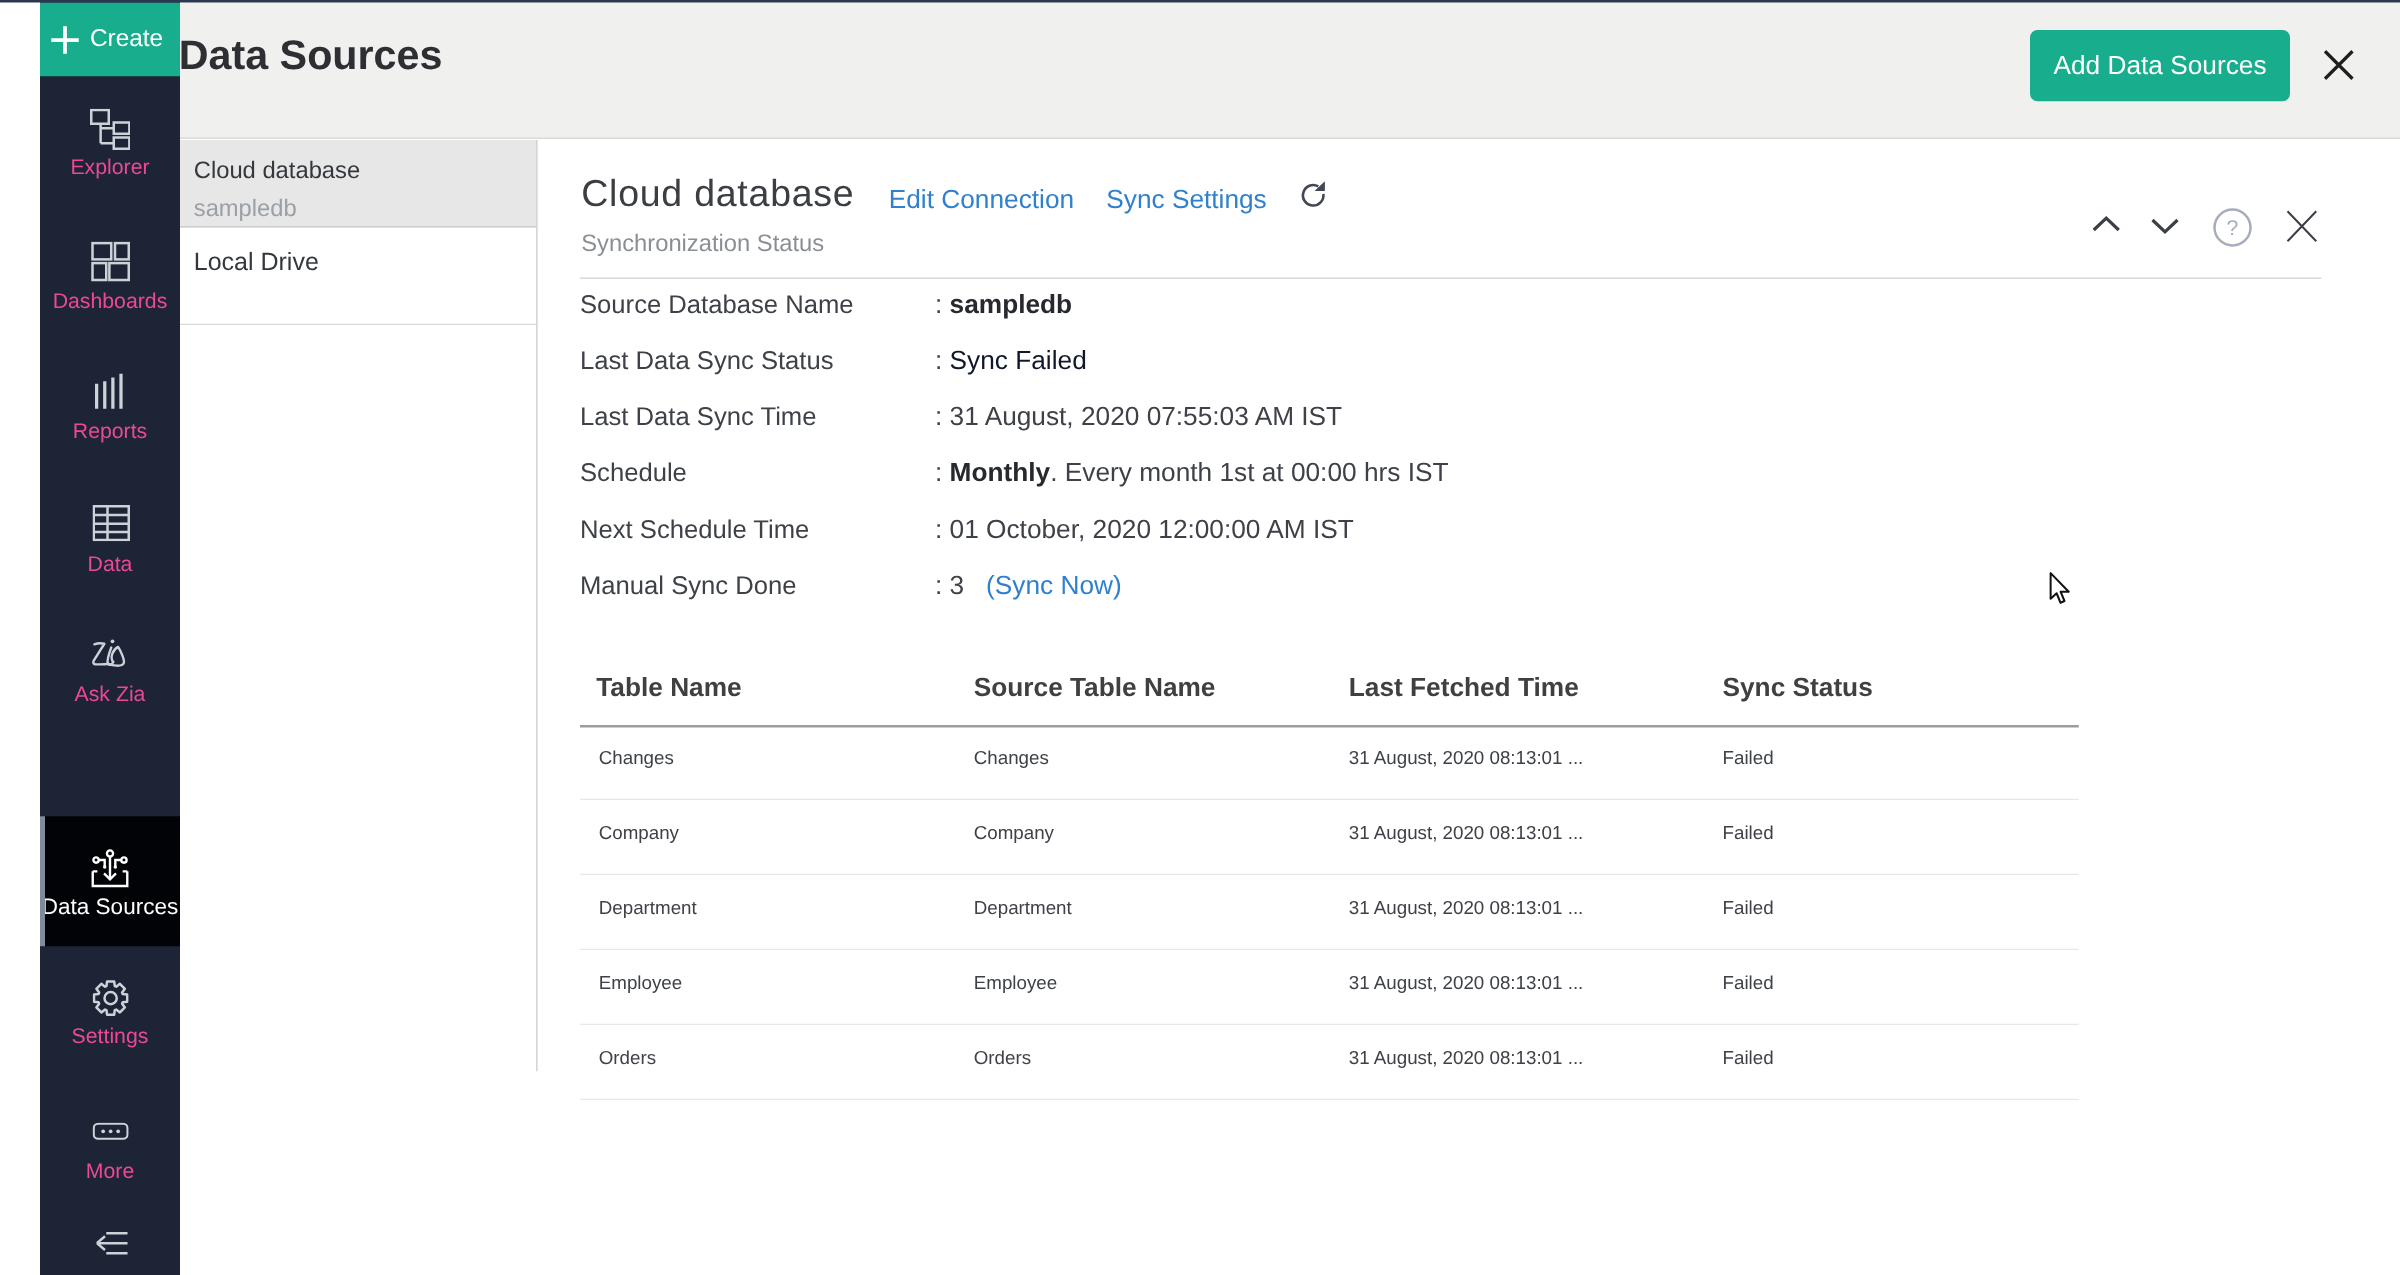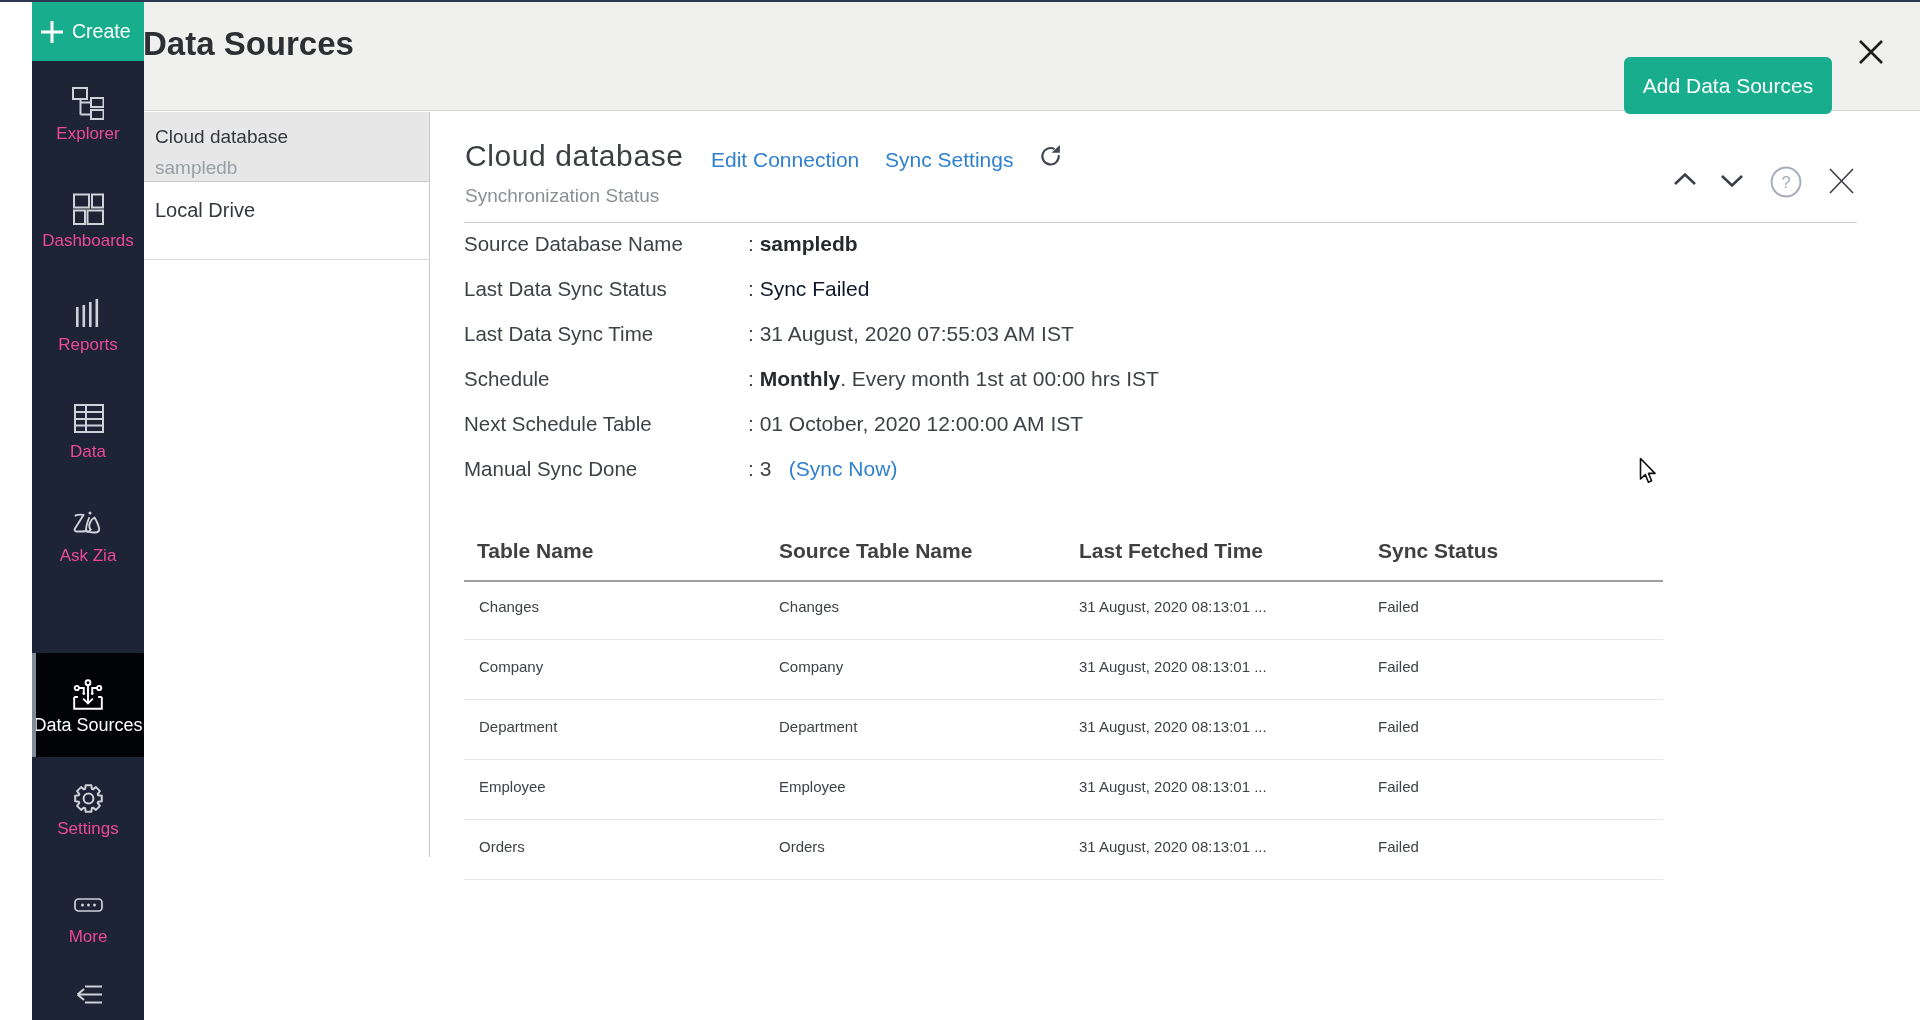--- a/index.html
+++ b/index.html
@@ -18,21 +18,21 @@
   .navicon { position:absolute; }
   #ds-active { position:absolute; left:0; top:653px; width:112px; height:104px; background:#010307; }
   #ds-active .navlabel { color:#fff; font-size:18px; top:62px; }
   #scrollthumb { position:absolute; left:0; top:653px; width:4px; height:104px; background:#7f8b99; }
   
   #header { left:112px; top:2px; width:1808px; height:109px; background:#f0f0ef;
     border-bottom:1px solid #d5d5d5; }
   #htitle { position:absolute; left:31px; top:23px; font-size:33px; font-weight:bold; color:#2d2f33; }
   #hsub { position:absolute; left:31px; top:59px; font-size:19px; color:#5e646b; }
   #addbtn { position:absolute; left:1512px; top:22px; width:208px; height:57px; background:#18ad8d;
-    border-radius:6px; color:#fff; font-size:21px; display:flex; align-items:center; justify-content:center;margin-top:33px; }
+    border-radius:6px; color:#fff; font-size:21px; display:flex; align-items:center; justify-content:center; }
   
   #listpanel { left:112px; top:112px; width:317px; height:908px; background:#fff; }
   #vdivider { left:429px; top:112px; width:1px; height:745px; background:#c9c9c9; }
   #item-cloud { position:absolute; left:0; top:0; width:317px; height:70px; background:#e7e7e8;
     border-bottom:1px solid #c9c9c9; }
   #item-local { position:absolute; left:0; top:70px; width:317px; height:78px;
     border-bottom:1px solid #d9d9d9; }
   #ctitle { position:absolute; left:465px; top:139px; font-size:30px; color:#3b3e43; letter-spacing:0.6px; }
   .bluelink { color:#2f80cd; font-size:21px; position:absolute; }
   #syncstatus { position:absolute; left:465px; top:185px; font-size:19px; color:#8a8f96; }
@@ -194,21 +194,21 @@
 <div id="hline1" class="abs"></div>
 
 <div class="dlabel drow" style="top:231.5px;">Source Database Name</div>
 <div class="dvalue drow" style="top:231.5px;">: <span class="b">sampledb</span></div>
 <div class="dlabel drow" style="top:276.5px;">Last Data Sync Status</div>
 <div class="dvalue drow" style="top:276.5px;">: <span class="red">Sync Failed</span></div>
 <div class="dlabel drow" style="top:321.5px;">Last Data Sync Time</div>
 <div class="dvalue drow" style="top:321.5px;">: 31 August, 2020 07:55:03 AM IST</div>
 <div class="dlabel drow" style="top:366.5px;">Schedule</div>
 <div class="dvalue drow" style="top:366.5px;">: <span class="b">Monthly</span>. Every month 1st at 00:00 hrs IST</div>
-<div class="dlabel drow" style="top:411.5px;">Next Schedule Table</div>
+<div class="dlabel drow" style="top:411.5px;">Next Schedule Time</div>
 <div class="dvalue drow" style="top:411.5px;">: 01 October, 2020 12:00:00 AM IST</div>
 <div class="dlabel drow" style="top:456.5px;">Manual Sync Done</div>
 <div class="dvalue drow" style="top:456.5px;">: 3&nbsp;&nbsp;&nbsp;<span style="color:#2f80cd;">(Sync Now)</span></div>
 
 <div class="th" style="left:477px;top:539px;">Table Name</div>
 <div class="th" style="left:779px;top:539px;">Source Table Name</div>
 <div class="th" style="left:1079px;top:539px;">Last Fetched Time</div>
 <div class="th" style="left:1378px;top:539px;">Sync Status</div>
 <div id="thline"></div>
 

